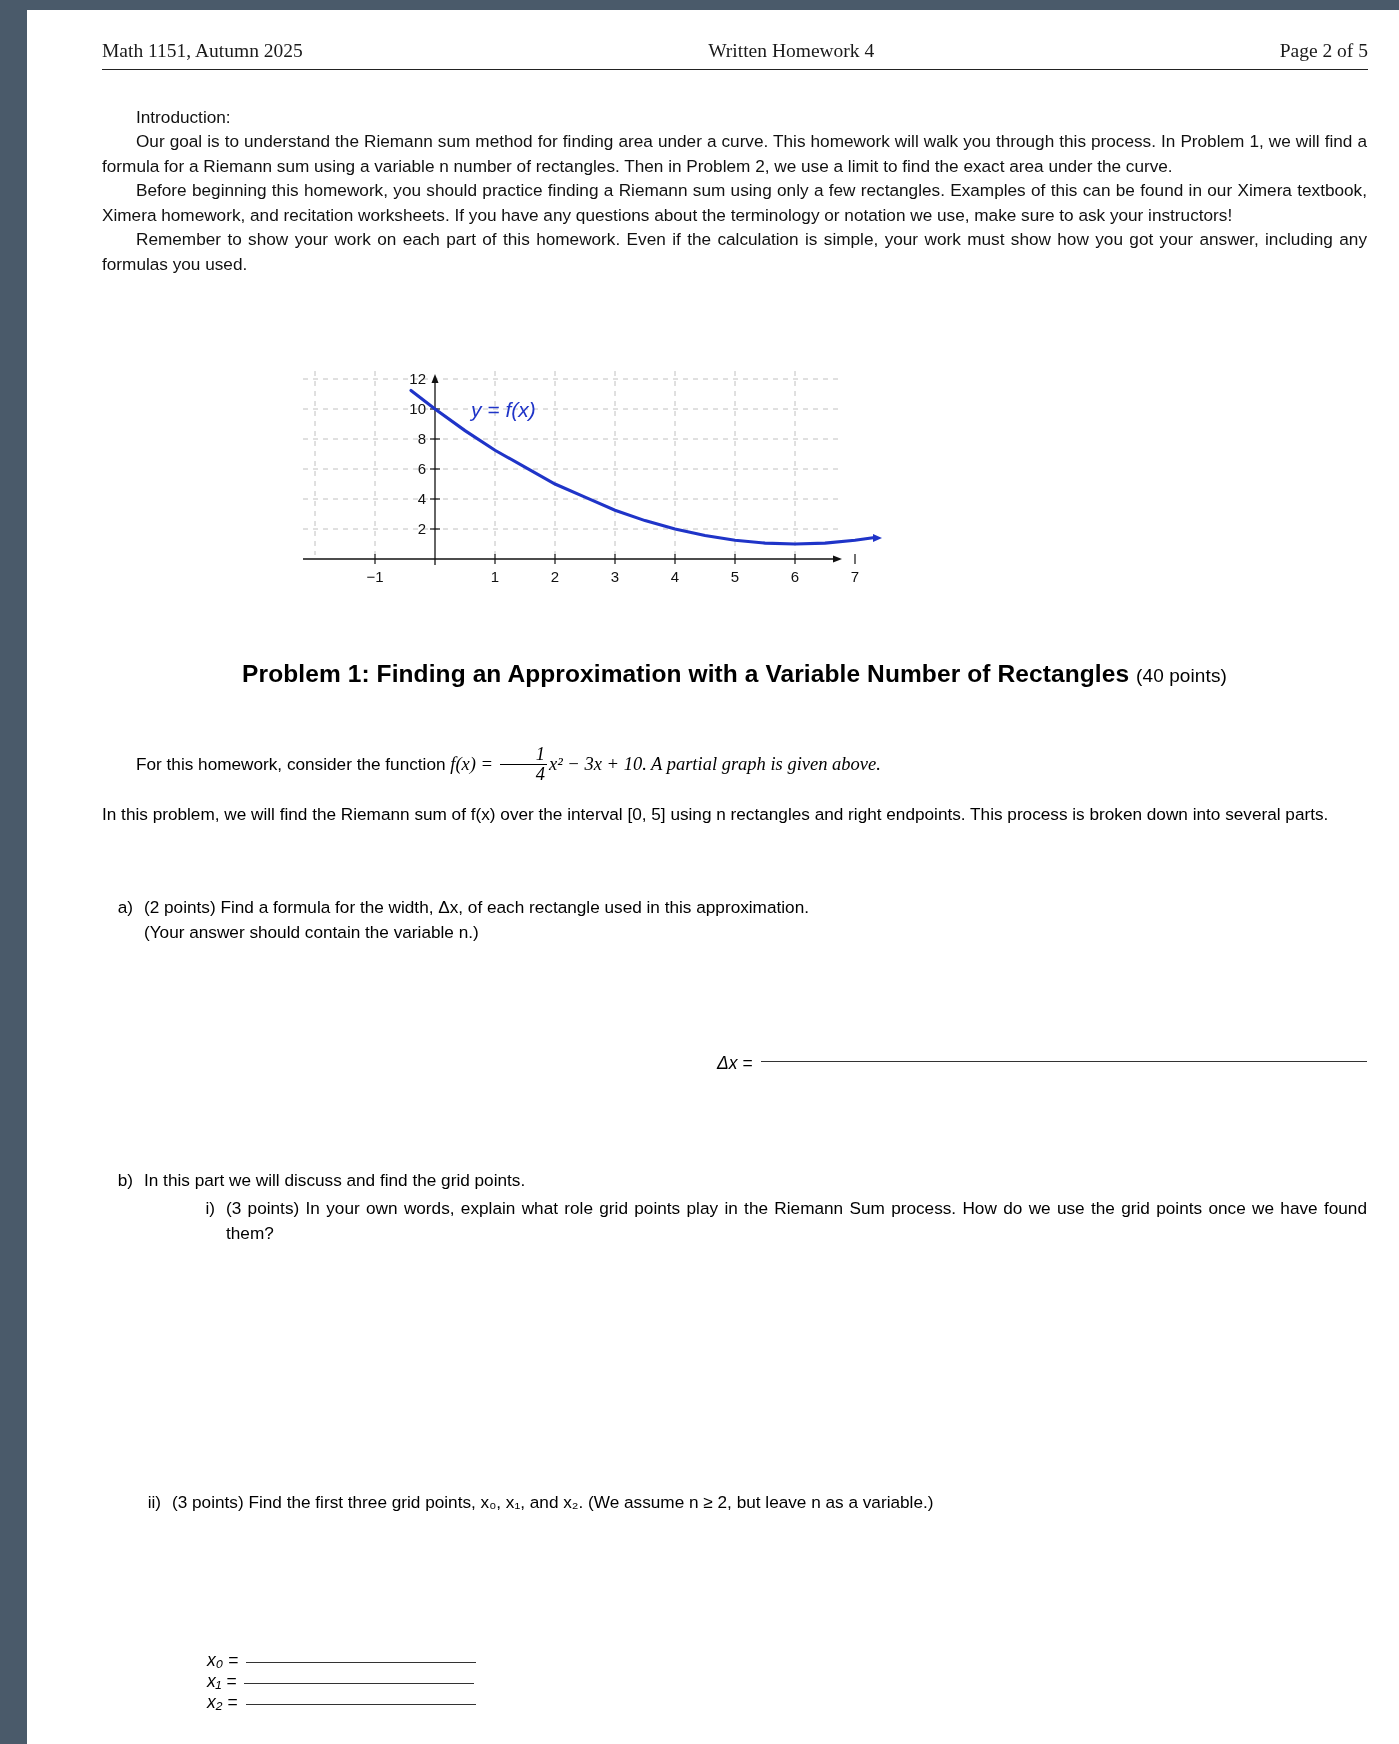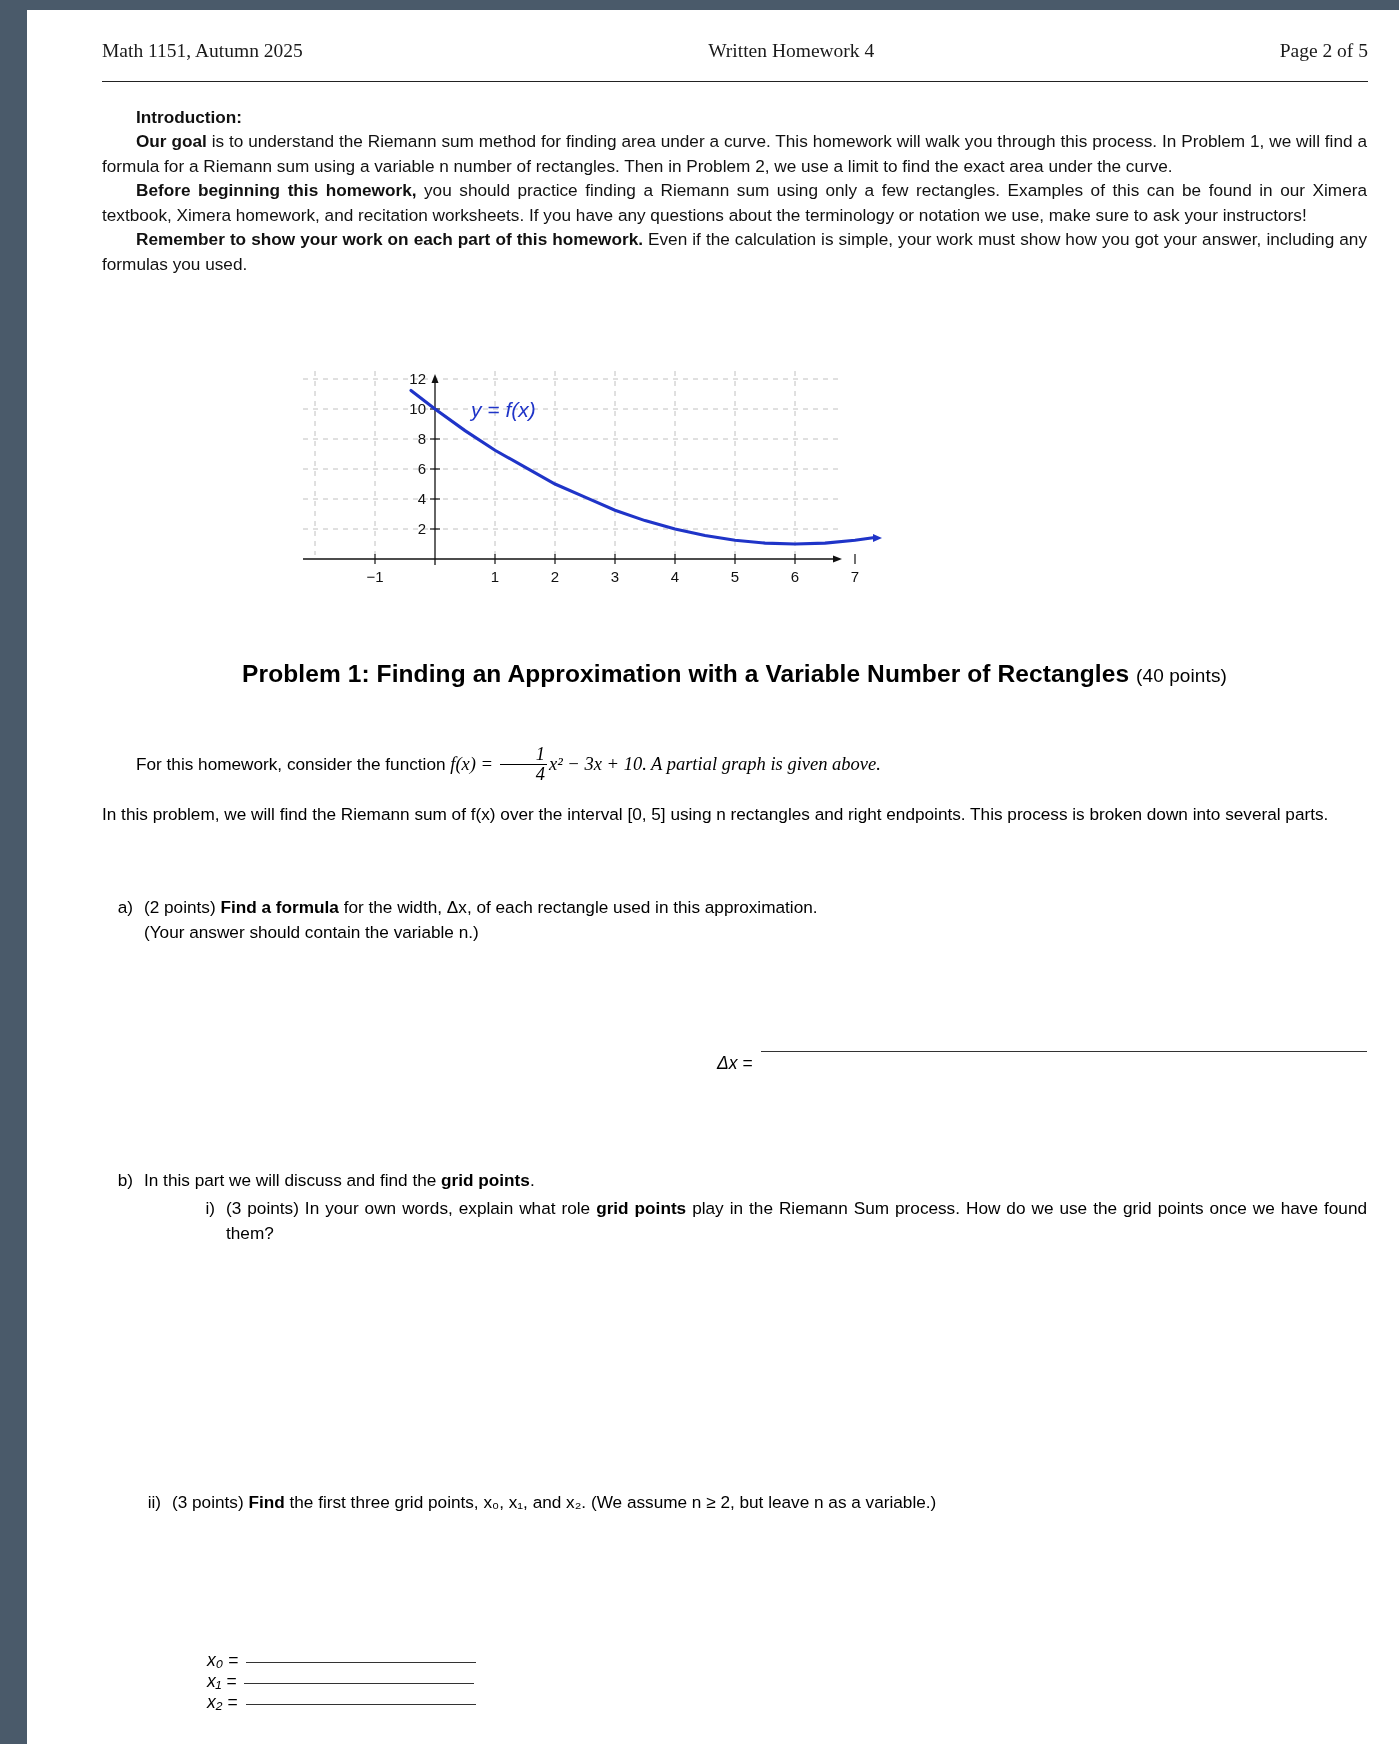--- a/index.html
+++ b/index.html
@@ -52,41 +52,41 @@
     left: 75px;
     width: 1266px;
     font-family: "Liberation Serif", serif;
     font-size: 19.5px;
     color: #1a1a1a;
   }
   .header-row {
     display: flex;
     justify-content: space-between;
     align-items: baseline;
-    padding-bottom: 19px;
+    padding-bottom: 7px;
     border-bottom: 1.1px solid #222;
   }
   .header-left { text-align: left; }
   .header-center { text-align: center; flex: 1; }
   .header-right { text-align: right; }
 
   
   .body-text {
     position: absolute;
     top: 95px;
     left: 75px;
     width: 1265px;
     font-size: 17.2px;
     line-height: 1.42;
     text-align: justify;
     color: #111;
   }
   .para { margin-bottom: 0px; }
   .indent { text-indent: 34px; }
-  b, .b { font-weight: bold; margin-top: 40px; }
+  b, .b { font-weight: normal; margin-top: 40px; }
 
   
   .graph-wrap {
     position: absolute;
     top: 355px;
     left: 0;
     width: 1152px;
     height: 250px;
   }
   .graph-svg { display: block; margin: 0 auto; }
@@ -151,21 +151,21 @@
   .part-content { flex: 1; text-align: justify; }
   .sub-indent { margin-left: 40px; }
 
   
   .answer-dx {
     position: absolute;
     top: 1043px;
     left: 690px;
     width: 650px;
     display: flex;
-    align-items: flex-start;
+    align-items: center;
     font-size: 17.5px;
   }
   .blank-line {
     display: inline-block;
     border-bottom: 1.3px solid #333;
     height: 1px;
     margin-left: 8px;
     flex: 1;
     position: relative;
     top: -3px;

